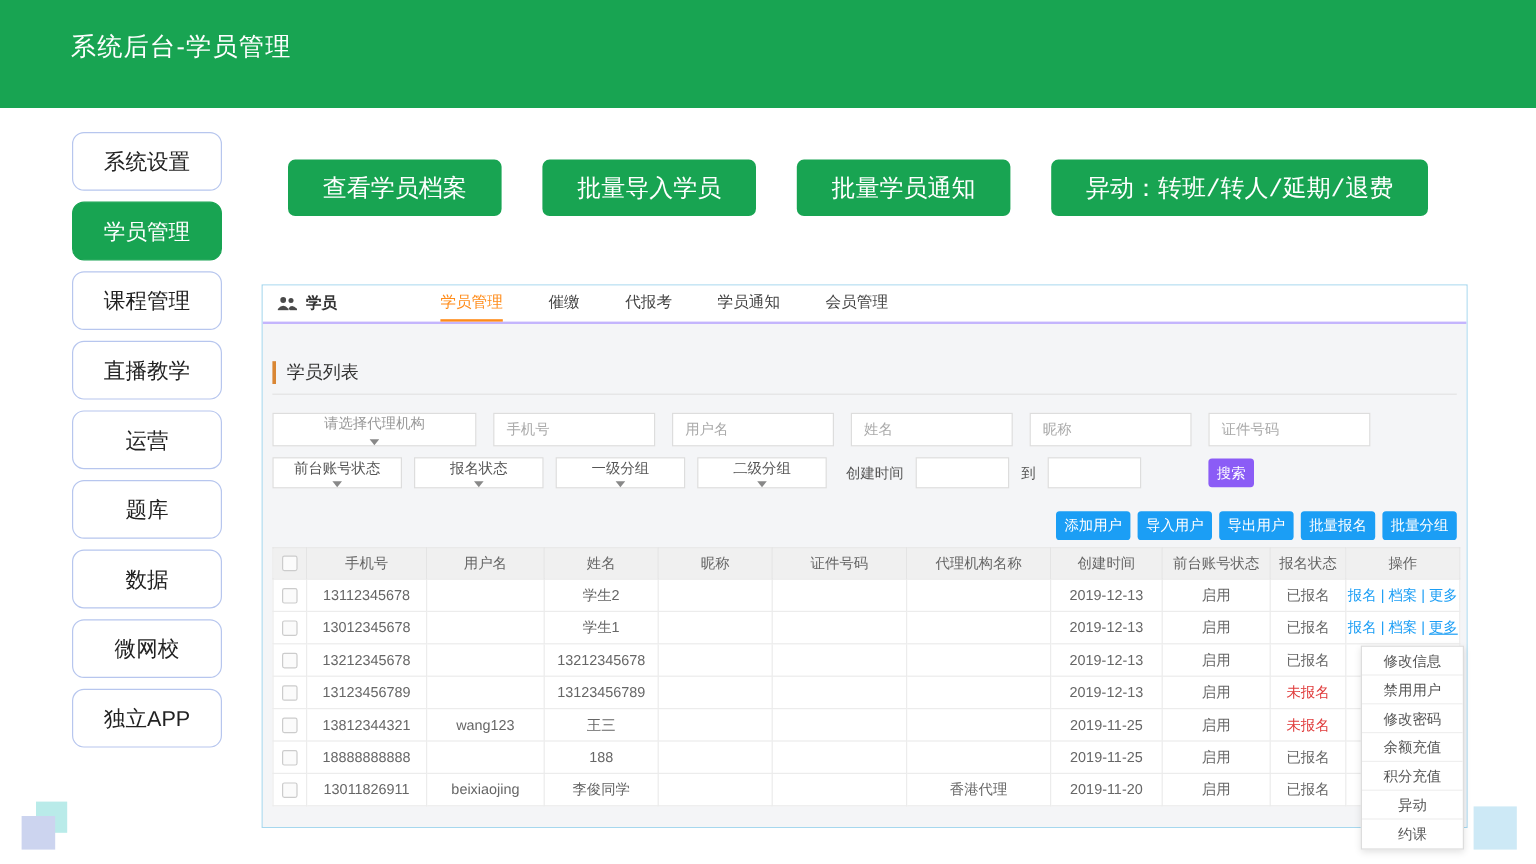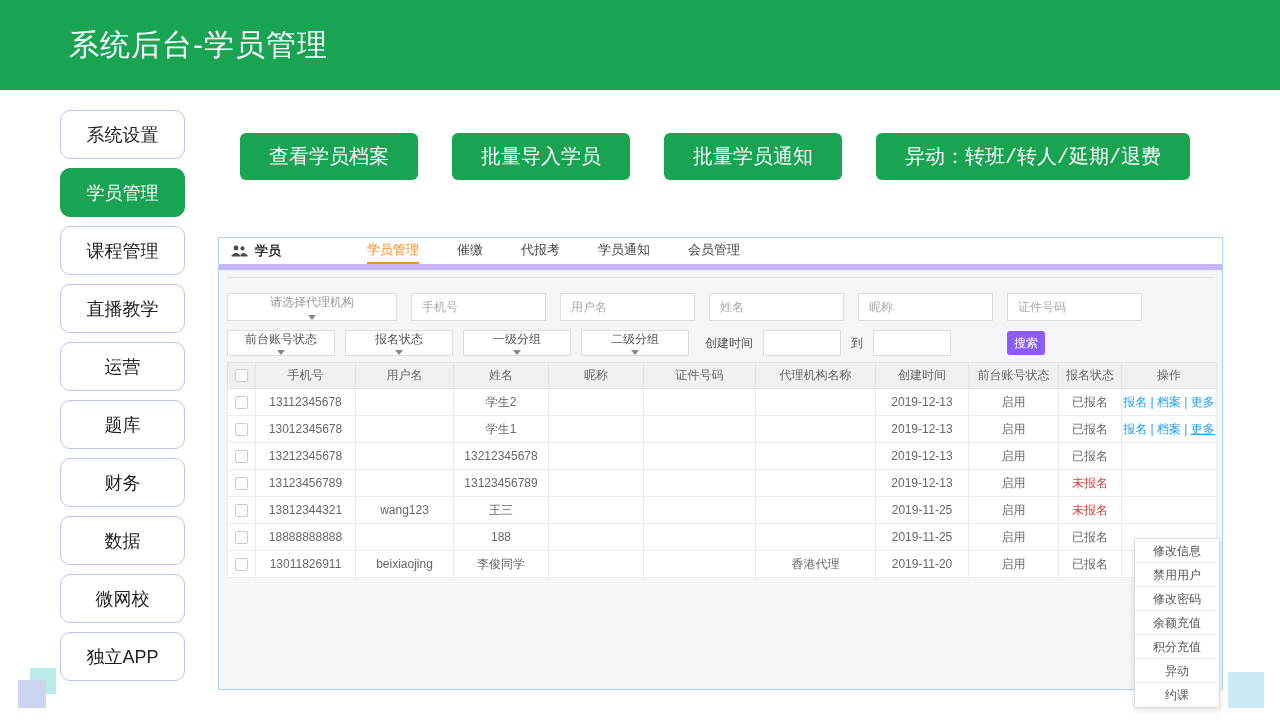--- a/index.html
+++ b/index.html
@@ -1,33 +1,33 @@
 <!DOCTYPE html>
 <html><head>
 <meta charset="utf-8">
 <style>
   * { margin:0; padding:0; box-sizing:border-box; }
   html,body { width:1280px; height:720px; overflow:hidden; background:#fff;
     font-family:"Liberation Sans","DejaVu Sans",sans-serif; }
   
   .header { position:absolute; left:0; top:0; width:1280px; height:90px; background:#18a452; z-index:3; }
-  .header .title { position:absolute; left:69px; top:25px; font-size:30px; color:#fff; letter-spacing:1px; }
+  .header .title { position:absolute; left:59px; top:25px; font-size:21px; color:#fff; letter-spacing:1px; }
   
   .sidebar { position:absolute; left:60px; top:110px; width:125px; z-index:2; }
   .side-btn { height:49px; margin-bottom:9px; border:1px solid #b7c6ee; border-radius:10px;
     background:#fff; color:#222; font-size:18px; display:flex; align-items:center; justify-content:center; cursor:pointer; }
   .side-btn.active { background:#18a452; border-color:#18a452; color:#fff; }
   
   .quick { position:absolute; left:240px; top:133px; display:flex; gap:34px; z-index:2; }
   .qbtn { height:47px; background:#18a452; border-radius:6px; color:#fff; font-size:20px;
     display:flex; align-items:center; justify-content:center; padding:0 29px; cursor:pointer; white-space:nowrap;font-family:Liberation Mono, monospace; }
   
   .panel { position:absolute; left:218px; top:237px; width:1005px; height:453px; background:#fff;
     border:1px solid #a6d7ee; z-index:1; }
-  .tabrow { height:32px; border-bottom:6px solid #c4b5fd; display:flex; align-items:center; background:#fff; }
+  .tabrow { height:32px; border-bottom:2px solid #c4b5fd; display:flex; align-items:center; background:#fff; }
   .module { display:flex; align-items:center; gap:7px; margin-left:12px; font-size:13px; color:#333; font-weight:bold; }
   .tabs { display:flex; margin-left:86px; height:100%; }
   .tab { font-size:13px; color:#444; margin-right:38px; display:flex; align-items:center; height:100%;
     border-bottom:2px solid transparent; cursor:pointer; }
   .tab.active { color:#ff8c1a; border-bottom-color:#ff8c1a; }
   .content { position:absolute; top:32px; left:0; right:0; bottom:0; background:#f4f5f7; padding:0 8px; }
   .section-head { margin-top:29px; height:22px; display:flex; align-items:center; }
   .section-title { border-left:3px solid #d98634; padding-left:9px; font-size:15px; color:#333; }
   .section-sep { border-bottom:1px solid #e3e3e3; margin-top:7px; }
   .frow { display:flex; align-items:center; margin-top:15px; gap:14px; }
@@ -77,21 +77,20 @@
   <div class="title">系统后台-学员管理</div>
 </div>
 
 <div class="sidebar" id="sidebar">
     <div class="side-btn">系统设置</div>
     <div class="side-btn active">学员管理</div>
     <div class="side-btn">课程管理</div>
     <div class="side-btn">直播教学</div>
     <div class="side-btn">运营</div>
     <div class="side-btn">题库</div>
-    <div class="side-btn">财务</div>
     <div class="side-btn">数据</div>
     <div class="side-btn">微网校</div>
     <div class="side-btn">独立APP</div>
   </div>
 
 <div class="quick" id="quick">
     <div class="qbtn">查看学员档案</div>
     <div class="qbtn">批量导入学员</div>
     <div class="qbtn">批量学员通知</div>
     <div class="qbtn">异动：转班/转人/延期/退费</div>
@@ -113,20 +112,23 @@
     <div class="tabs" id="tabs">
         <div class="tab active">学员管理</div>
         <div class="tab">催缴</div>
         <div class="tab">代报考</div>
         <div class="tab">学员通知</div>
         <div class="tab">会员管理</div>
       </div>
   </div>
 
   <div class="content">
+    <div class="section-head">
+      <span class="section-title">学员列表</span>
+    </div>
     <div class="section-sep"></div>
 
     <div class="frow" id="frow1">
         <div class="sel w170">
           <span class="ph">请选择代理机构</span>
           <span class="caret"></span>
         </div>
         <input class="inp" placeholder="手机号" style="">
         <input class="inp" placeholder="用户名" style="">
         <input class="inp" placeholder="姓名" style="">
@@ -151,20 +153,27 @@
           <span class="ph">二级分组</span>
           <span class="caret"></span>
         </div>
       <span class="flabel" style="margin-left:6px">创建时间</span>
       <input class="dinp" style="">
       <span class="flabel">到</span>
       <input class="dinp" style="">
       <div class="sbtn">搜索</div>
     </div>
 
+    <div class="bulkrow" id="bulkrow">
+        <div class="bbtn">添加用户</div>
+        <div class="bbtn">导入用户</div>
+        <div class="bbtn">导出用户</div>
+        <div class="bbtn">批量报名</div>
+        <div class="bbtn">批量分组</div>
+      </div>
 
     <table>
       <colgroup id="colg">
           <col style="width: 28px;">
           <col style="width: 100px;">
           <col style="width: 98px;">
           <col style="width: 95px;">
           <col style="width: 95px;">
           <col style="width: 112px;">
           <col style="width: 120px;">

